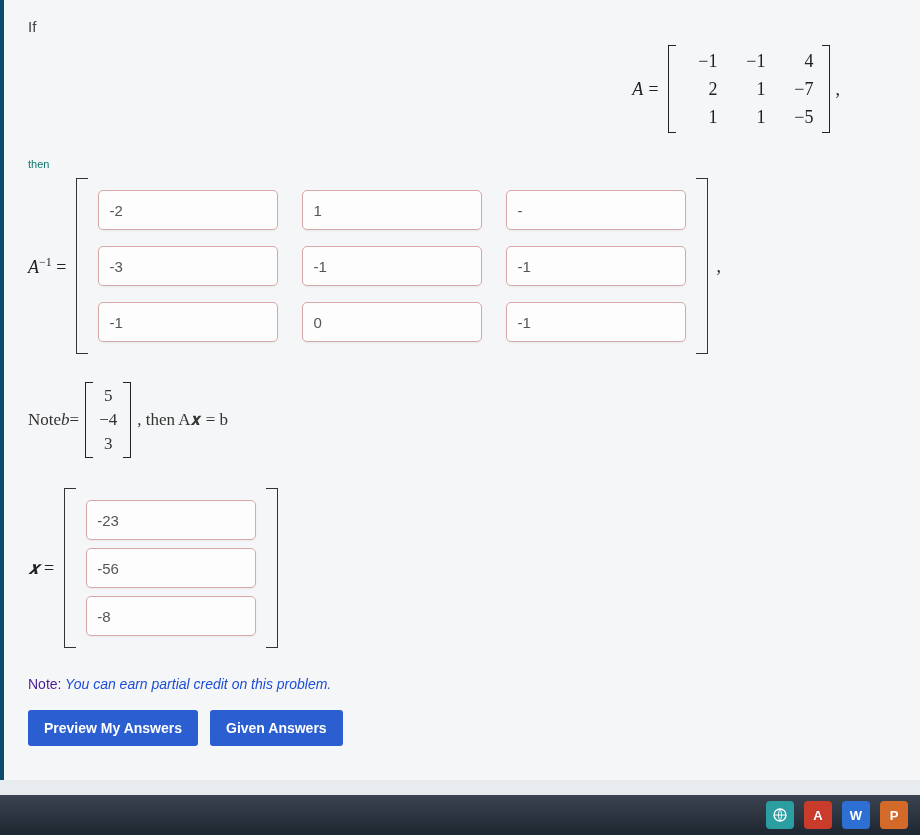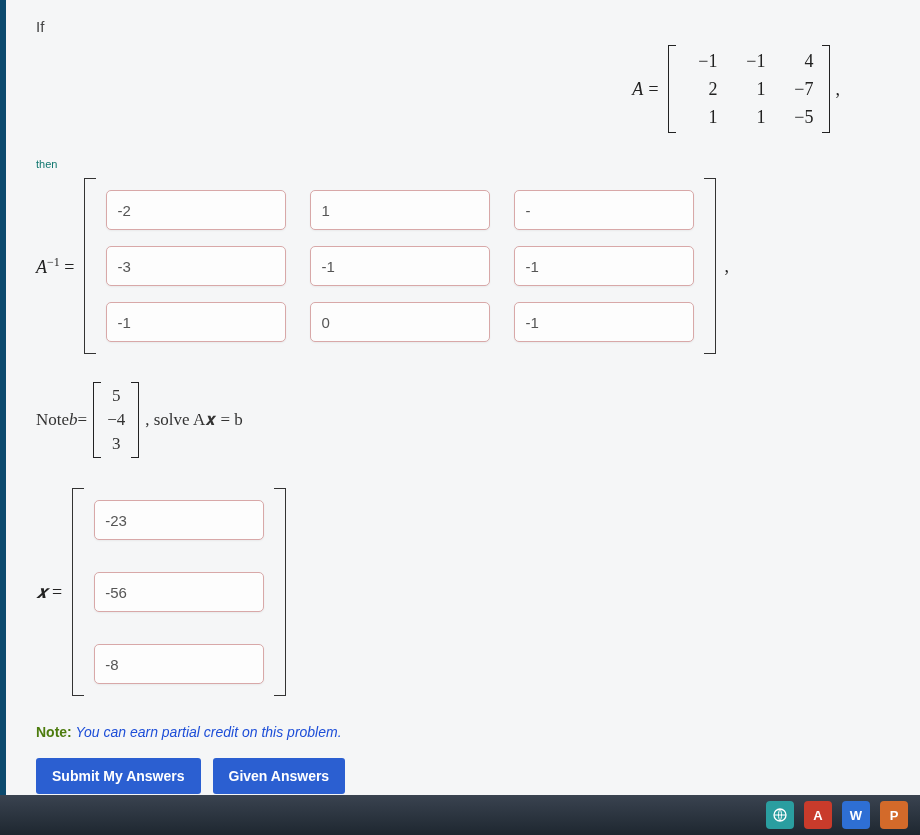--- a/index.html
+++ b/index.html
@@ -8,22 +8,22 @@
     padding: 0;
     font-family: Arial, sans-serif;
     background: #e8ecef;
     color: #333;
     width: 920px;
     height: 835px;
     overflow: hidden;
   }
   .content {
     background: #f5f6f7;
-    border-left: 6px solid #0c4a6e;
-    padding: 18px 30px 10px 30px;
+    border-left: 4px solid #0c4a6e;
+    padding: 18px 30px 10px 24px;
     min-height: 780px;
   }
   .if-line { font-size: 15px; color: #444; margin-bottom: 10px; }
   .matrix-A {
     display: flex;
     justify-content: flex-end;
     align-items: center;
     padding-right: 50px;
     margin-bottom: 25px;
     font-family: "Times New Roman", serif;
@@ -81,21 +81,21 @@
     grid-template-columns: repeat(3, 180px);
     grid-template-rows: repeat(3, 48px);
     gap: 8px 24px;
     padding: 8px 4px;
     align-items: center;
   }
   .big-bracket .grid3x1 {
     display: grid;
     grid-template-columns: 170px;
     grid-template-rows: repeat(3, 48px);
-    gap: 24px;
+    gap: 0;
     padding: 8px 4px;
     align-items: center;
   }
   .txt {
     width: 100%;
     height: 40px;
     border: 1px solid #d8a8a8;
     border-radius: 5px;
     background: #fdfdfd;
     padding: 6px 10px;
@@ -125,21 +125,21 @@
     padding: 2px 6px;
   }
   .given-row .small-mat .col span { line-height: 24px; }
 
   .note {
     font-size: 14px;
     color: #555;
     margin-top: 12px;
     margin-bottom: 18px;
   }
-  .note b { font-weight: bold; color: #4d7c0f; }
+  .note b { font-weight: normal; color: #4c1d95; }
   .note .it { font-style: italic; color: #1d4ed8; }
 
   .btnrow { display: flex; gap: 12px; }
   .btn {
     background: #2b5fd1;
     color: #fff;
     border: none;
     border-radius: 3px;
     padding: 10px 16px;
     font-size: 14px;
@@ -227,21 +227,21 @@
     <span> = </span>
     <span class="small-mat">
       <span class="bracket left" style="height:auto;"></span>
       <span class="col">
         <span>5</span>
         <span>−4</span>
         <span>3</span>
       </span>
       <span class="bracket right" style="height:auto;"></span>
     </span>
-    <span>, solve A𝒙 = b</span>
+    <span>, then A𝒙 = b</span>
   </div>
 
   <div class="eqrow">
     <span class="eqlabel">
       <i>𝒙</i><span> = </span>
     </span>
     <span class="big-bracket">
       <span class="bb left"></span>
       <span class="grid3x1">
         <input class="txt" value="-23" style="">
@@ -250,21 +250,21 @@
       </span>
       <span class="bb right"></span>
     </span>
   </div>
 
   <div class="note">
     <b>Note:</b><span class="it"> You can earn partial credit on this problem.</span>
   </div>
 
   <div class="btnrow">
-    <button class="btn">Submit My Answers</button>
+    <button class="btn">Preview My Answers</button>
     <button class="btn">Given Answers</button>
   </div>
 
 </div>
 
 <div class="taskbar">
   <div class="tb-icon tb-teal">
     <svg width="16" height="16" viewBox="0 0 16 16">
         <circle cx="8" cy="8" r="6" fill="none" stroke="#fff" stroke-width="1.3"></circle>
         <path d="M2 8h12M8 2c2 3 2 9 0 12M8 2c-2 3-2 9 0 12" fill="none" stroke="#fff" stroke-width="1"></path>

